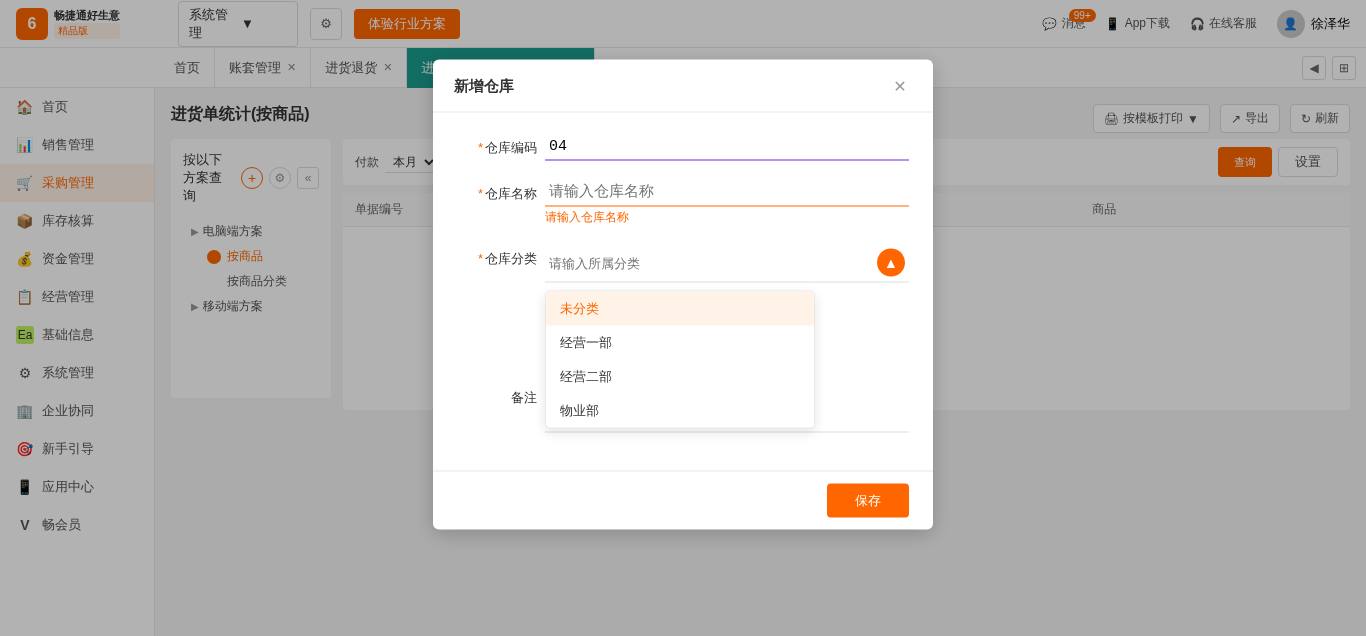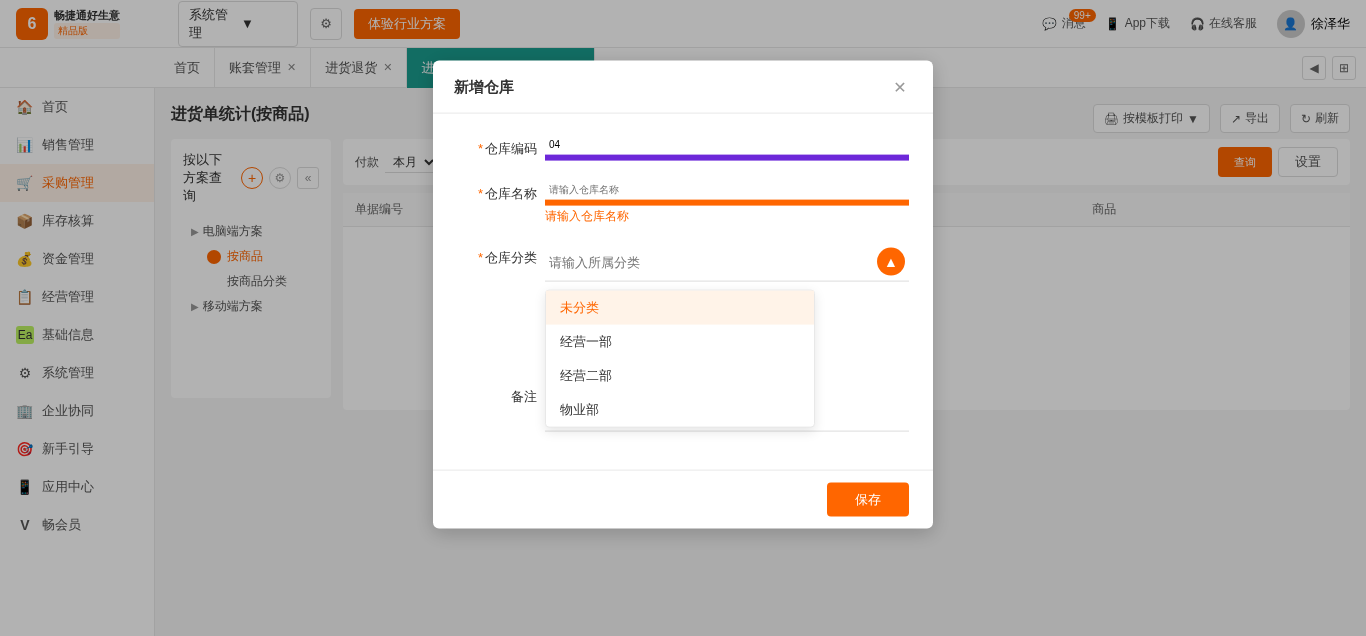--- a/index.html
+++ b/index.html
@@ -260,23 +260,24 @@
     }
     .form-label {
       width: 80px; text-align: right;
       font-size: 13px; color: #333;
       padding-top: 6px;
       flex-shrink: 0;
     }
     .form-label .required { color: #f60; margin-right: 2px; }
     .form-input {
       flex: 1;
-      border: none; border-bottom: 6px solid #6d28d9;
-      padding: 5px 4px; font-size: 10px; outline: none;
+      border: none; border-bottom: 1px solid #6d28d9;
+      padding: 5px 4px; font-size: 15px; outline: none;
       background: transparent;
+      font-family: Liberation Mono, monospace;
     }
     .form-input.error { border-bottom-color: #f60; }
     .error-msg {
       color: #f60; font-size: 12px; margin-top: 2px;
     }
     .form-field-wrap { flex: 1; display: flex; flex-direction: column; }
     .category-selector {
       flex: 1;
       display: flex; align-items: center;
       border: none; border-bottom: 1px solid #ddd;

